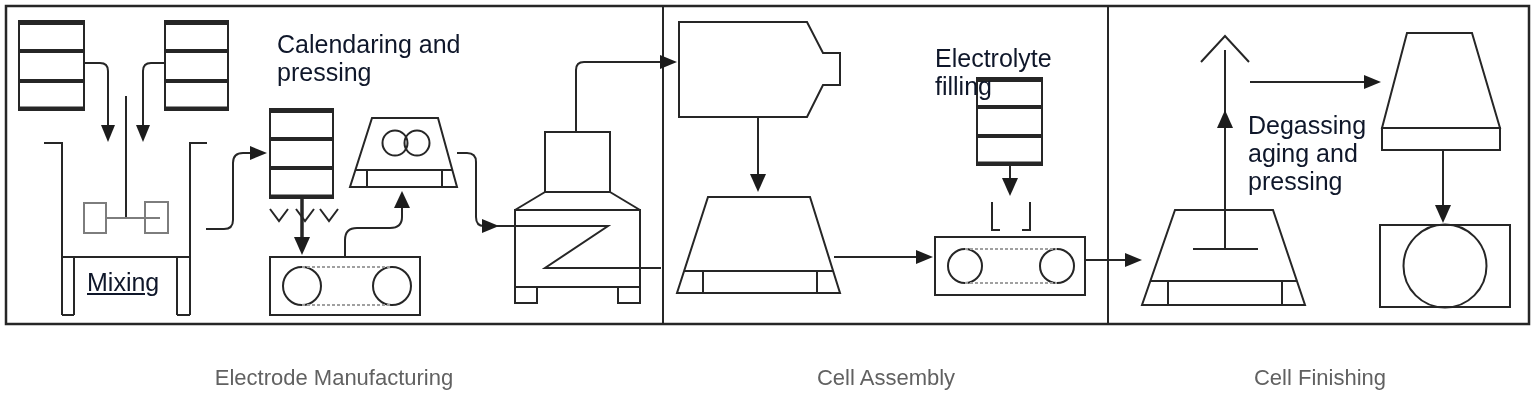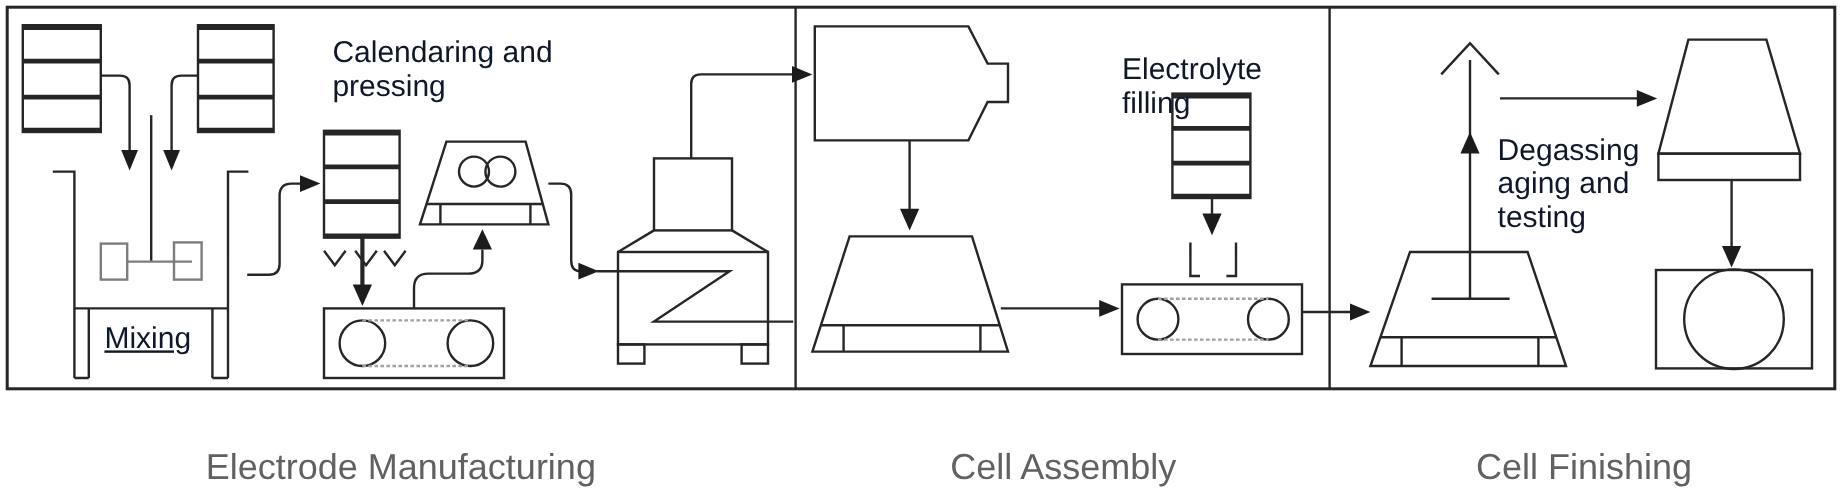--- a/index.html
+++ b/index.html
@@ -17,23 +17,22 @@
     font-size:25px;
     line-height:28px;
     white-space:pre-line;
   }
   .section-title{
     position:absolute;
     top:361px;
     width:460px;
     text-align:center;
     color:#616161;
-    font-size:30px;
+    font-size:22px;
     line-height:34px;
-    margin-top:12px;
   }
   #title-1{left:104px;}
   #title-2{left:656px;}
   #title-3{left:1090px;}
   #label-mixing{left:87px;top:268px;text-decoration:underline;}
   #label-calendaring{left:277px;top:30px;}
   #label-vacuum{left:496px;top:30px;}
   #label-pressing{left:781px;top:131px;}
   #label-electrolyte{left:935px;top:28px;margin-top:16px;}
   #label-degassing{left:1248px;top:111px;}
@@ -245,19 +244,19 @@
     </g>
   </svg>
 
   <div class="mlabel" id="label-mixing">Mixing</div>
   <div class="mlabel" id="label-calendaring">Calendaring and
 pressing</div>
   <div class="mlabel" id="label-electrolyte">Electrolyte
 filling</div>
   <div class="mlabel" id="label-degassing">Degassing
 aging and
-testing</div>
+pressing</div>
 
   <div class="section-title" id="title-1">Electrode Manufacturing</div>
   <div class="section-title" id="title-2">Cell Assembly</div>
   <div class="section-title" id="title-3">Cell Finishing</div>
 
 </div>
 
 </body></html>

